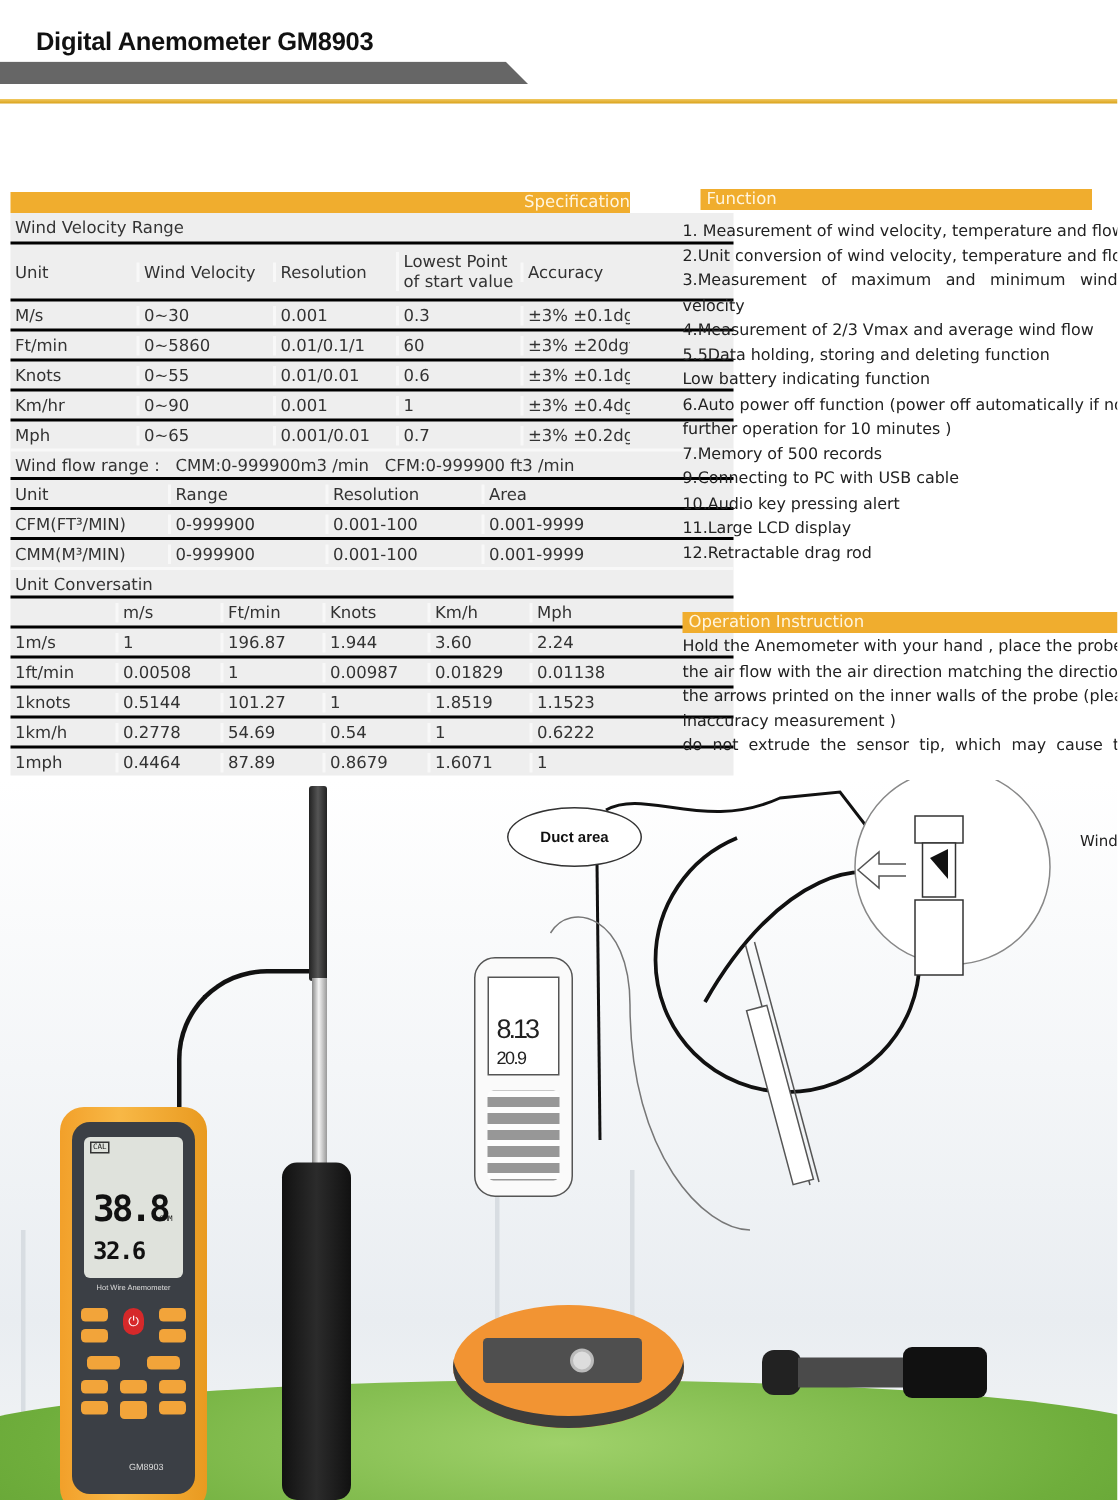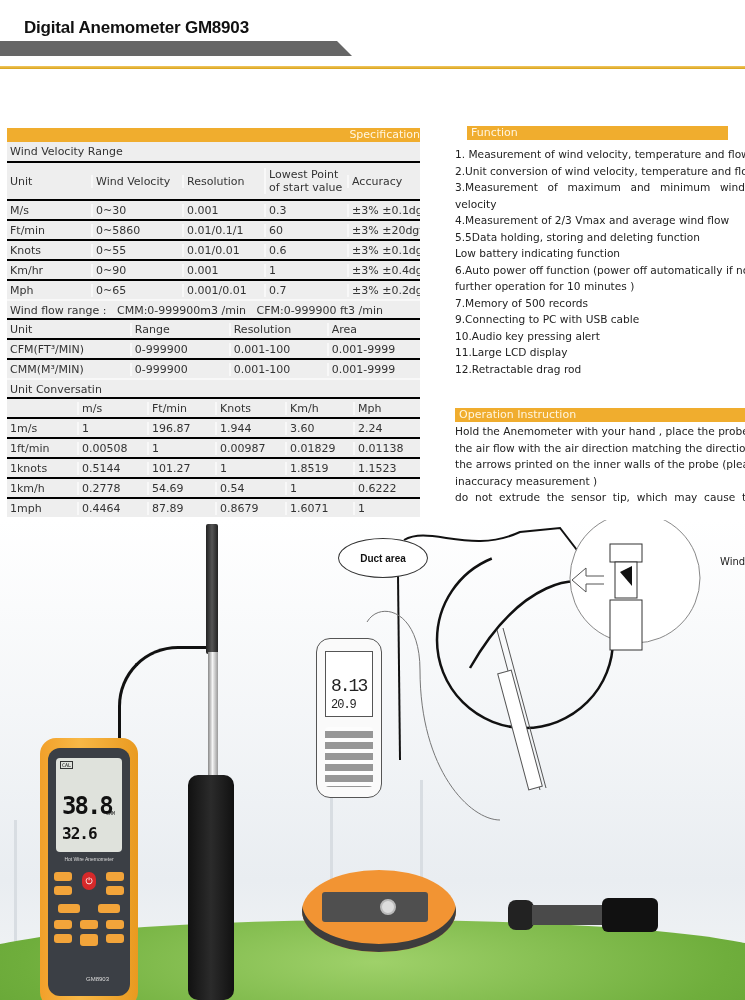--- a/index.html
+++ b/index.html
@@ -8,30 +8,30 @@
 
   
   .title { position: absolute; left: 24px; top: 18px; font-size: 17px; font-weight: bold; color: #111; letter-spacing: -0.2px; }
   .gray-band { position: absolute; left: 0; top: 41px; width: 352px; height: 15px; background: #666; clip-path: polygon(0 0, 337px 0, 352px 15px, 0 15px); }
   .gold-line { position: absolute; left: 0; top: 66px; width: 745px; height: 3px; background: linear-gradient(#f1c860, #d9a21a); }
 
   
   .sec-head { position: absolute; height: 14px; background: #f0ad2e; color: #fff5df; font-size: 11px; line-height: 14px; padding-left: 4px; font-family: "DejaVu Sans", sans-serif; }
 
   
-  .spec { position: absolute; left: 7px; top: 128px; width: 413px; background: #eeeeee; font-family: "DejaVu Sans", sans-serif; font-size: 11px; color: #333; }
+  .spec { position: absolute; left: 7px; top: 128px; width: 482px; background: #eeeeee; font-family: "DejaVu Sans", sans-serif; font-size: 11px; color: #333; }
   .spec .row { display: flex; border-top: 2px solid #000000; align-items: center; }
   .spec .cell { padding-left: 3px; border-left: 2px solid #f8f8f8; white-space: nowrap; overflow: hidden; }
   .spec .cell:first-child { border-left: none; }
   .spec .full { padding-left: 3px; height: 19px; line-height: 19px; border-top: 2px solid #f8f8f8; }
 
   .vel .c0 { width: 84px; } .vel .c1 { width: 91px; } .vel .c2 { width: 82px; } .vel .c3 { width: 83px; } .vel .c4 { width: 73px; }
   .vel .row { height: 20px; }
   .vel .row.hdr { height: 38px; }
-  .flow .c0 { width: 105px; } .flow .c1 { width: 105px; margin-left: 24px; } .flow .c2 { width: 104px; } .flow .c3 { width: 99px; }
+  .flow .c0 { width: 105px; } .flow .c1 { width: 105px; } .flow .c2 { width: 104px; } .flow .c3 { width: 99px; }
   .flow .row { height: 20px; }
   .conv .c0 { width: 70px; } .conv .c1 { width: 70px; } .conv .c2 { width: 68px; } .conv .c3 { width: 70px; } .conv .c4 { width: 68px; } .conv .c5 { width: 67px; }
   .conv .row { height: 20px; }
   .twoline { line-height: 13px; }
 
   
   .func-list { position: absolute; left: 455px; top: 146px; width: 290px; font-family: "DejaVu Sans", sans-serif; font-size: 10.6px; line-height: 16.5px; color: #222; white-space: nowrap; overflow: hidden; }
   .func-list .item.just { white-space: normal; text-align: justify; text-align-last: justify; }
   .op-text { position: absolute; left: 455px; top: 423px; width: 290px; font-family: "DejaVu Sans", sans-serif; font-size: 10.6px; line-height: 16.5px; color: #222; white-space: nowrap; overflow: hidden; }
 
@@ -52,21 +52,21 @@
   .key { position: absolute; width: 18px; height: 9px; background: #f2a43a; border-radius: 3px; }
   .power { position: absolute; left: 28px; top: 4px; width: 14px; height: 18px; background: #d6292a; border-radius: 7px; color: #fff; font-size: 9px; text-align: center; line-height: 18px; }
   .model { position: absolute; left: 38px; top: 228px; font-size: 6px; color: #ddd; }
 
   .probe-head { position: absolute; left: 206px; top: 4px; width: 12px; height: 130px; background: linear-gradient(90deg,#222,#555,#222); border-radius: 2px; }
   .probe-rod { position: absolute; left: 208px; top: 132px; width: 10px; height: 126px; background: linear-gradient(90deg,#888,#f4f4f4 45%,#999); }
   .probe-handle { position: absolute; left: 188px; top: 255px; width: 46px; height: 225px; background: linear-gradient(90deg,#111,#2b2b2b 50%,#111); border-radius: 10px; }
   .cable { position: absolute; left: 118px; top: 126px; width: 92px; height: 340px; border: 3px solid #111; border-right: none; border-bottom: none; border-radius: 60px 0 0 0; }
 
   .sketch-meter { position: absolute; left: 316px; top: 118px; width: 66px; height: 160px; border: 1.5px solid #555; border-radius: 14px; background: #fafafa; }
-  .sketch-lcd { position: absolute; left: 8px; top: 12px; width: 48px; height: 66px; border: 1px solid #555; background: #fff; font-family: Liberation Mono, monospace; }
+  .sketch-lcd { position: absolute; left: 8px; top: 12px; width: 48px; height: 66px; border: 1px solid #555; background: #fff; font-family: Liberation Sans, sans-serif; }
   .sketch-lcd .big { position: absolute; left: 5px; top: 24px; font-size: 18px; letter-spacing: -2px; }
   .sketch-lcd .small { position: absolute; left: 5px; top: 46px; font-size: 12px; letter-spacing: -1px; }
   .sketch-keys { position: absolute; left: 8px; top: 88px; width: 48px; height: 60px; background: repeating-linear-gradient(#fff 0 4px, #555 4px 11px); border-radius: 4px; opacity: .6; }
 
   .bubble { position: absolute; left: 338px; top: 18px; width: 90px; height: 40px; border: 1px solid #333; border-radius: 50%; background: #fff; font-size: 10px; font-weight: bold; text-align: center; line-height: 40px; color: #111; }
   .duct-svg { position: absolute; left: 0; top: 0; }
   .wind-label { position: absolute; left: 676px; top: 36px; font-family: "DejaVu Sans", sans-serif; font-size: 10px; color: #222; white-space: nowrap; margin-left: 44px; }
 
   .port-oval { position: absolute; left: 302px; top: 350px; width: 154px; height: 82px; border-radius: 50%; background: #f29433; box-shadow: inset 0 -8px 0 #3d3d3d; }
   .port-panel { position: absolute; left: 20px; top: 22px; width: 106px; height: 30px; background: #4f4f4f; border-radius: 3px; }

